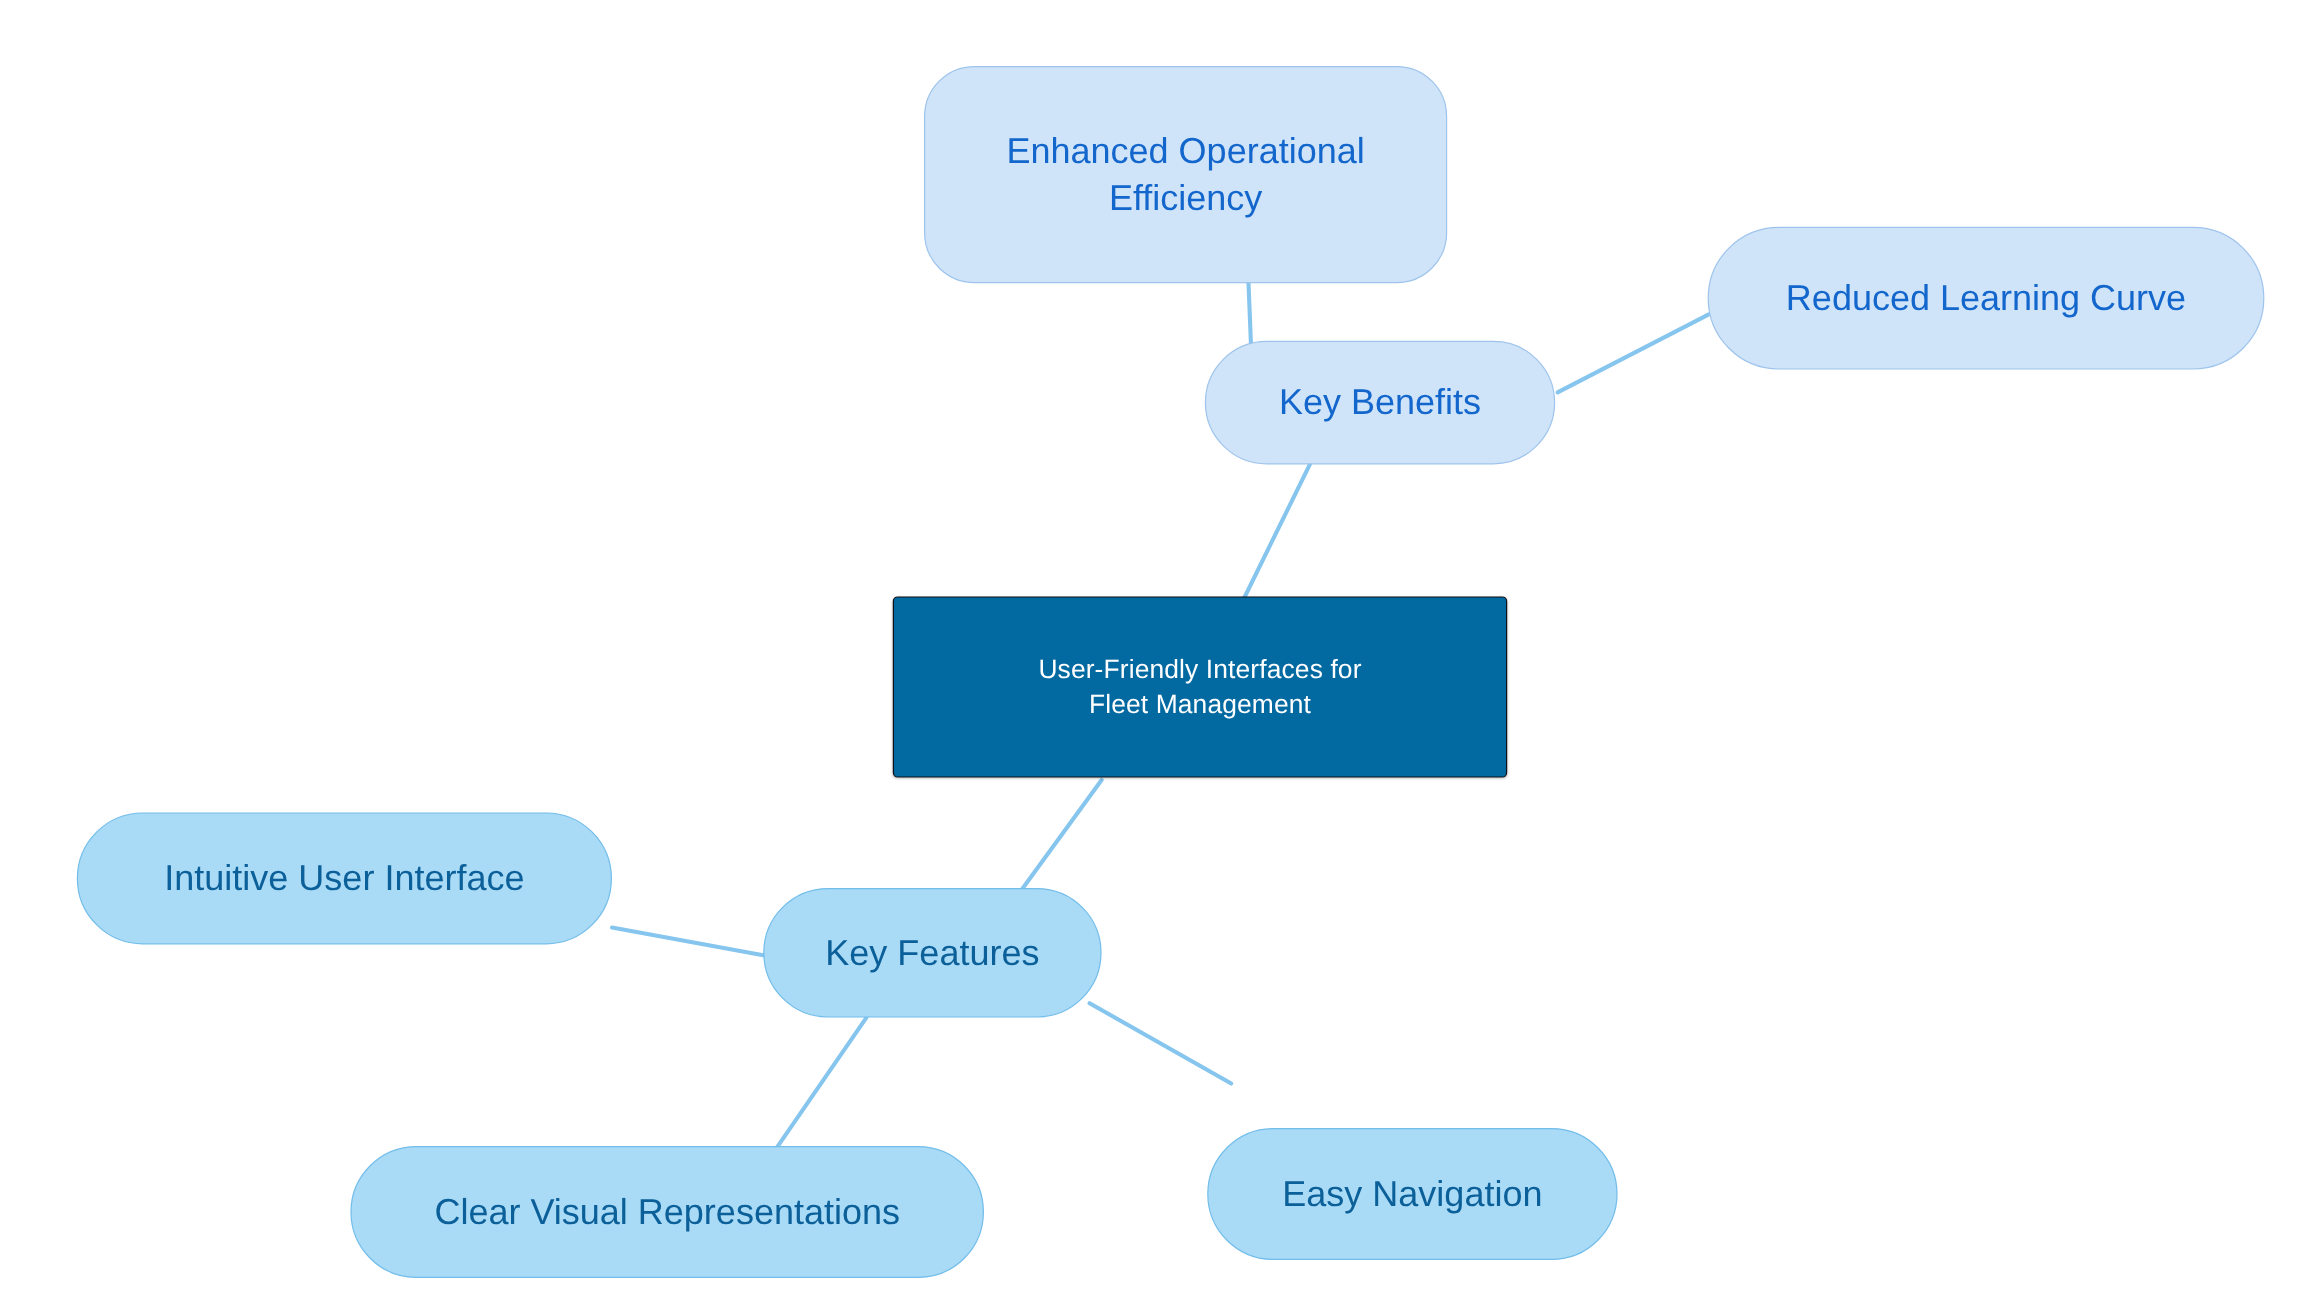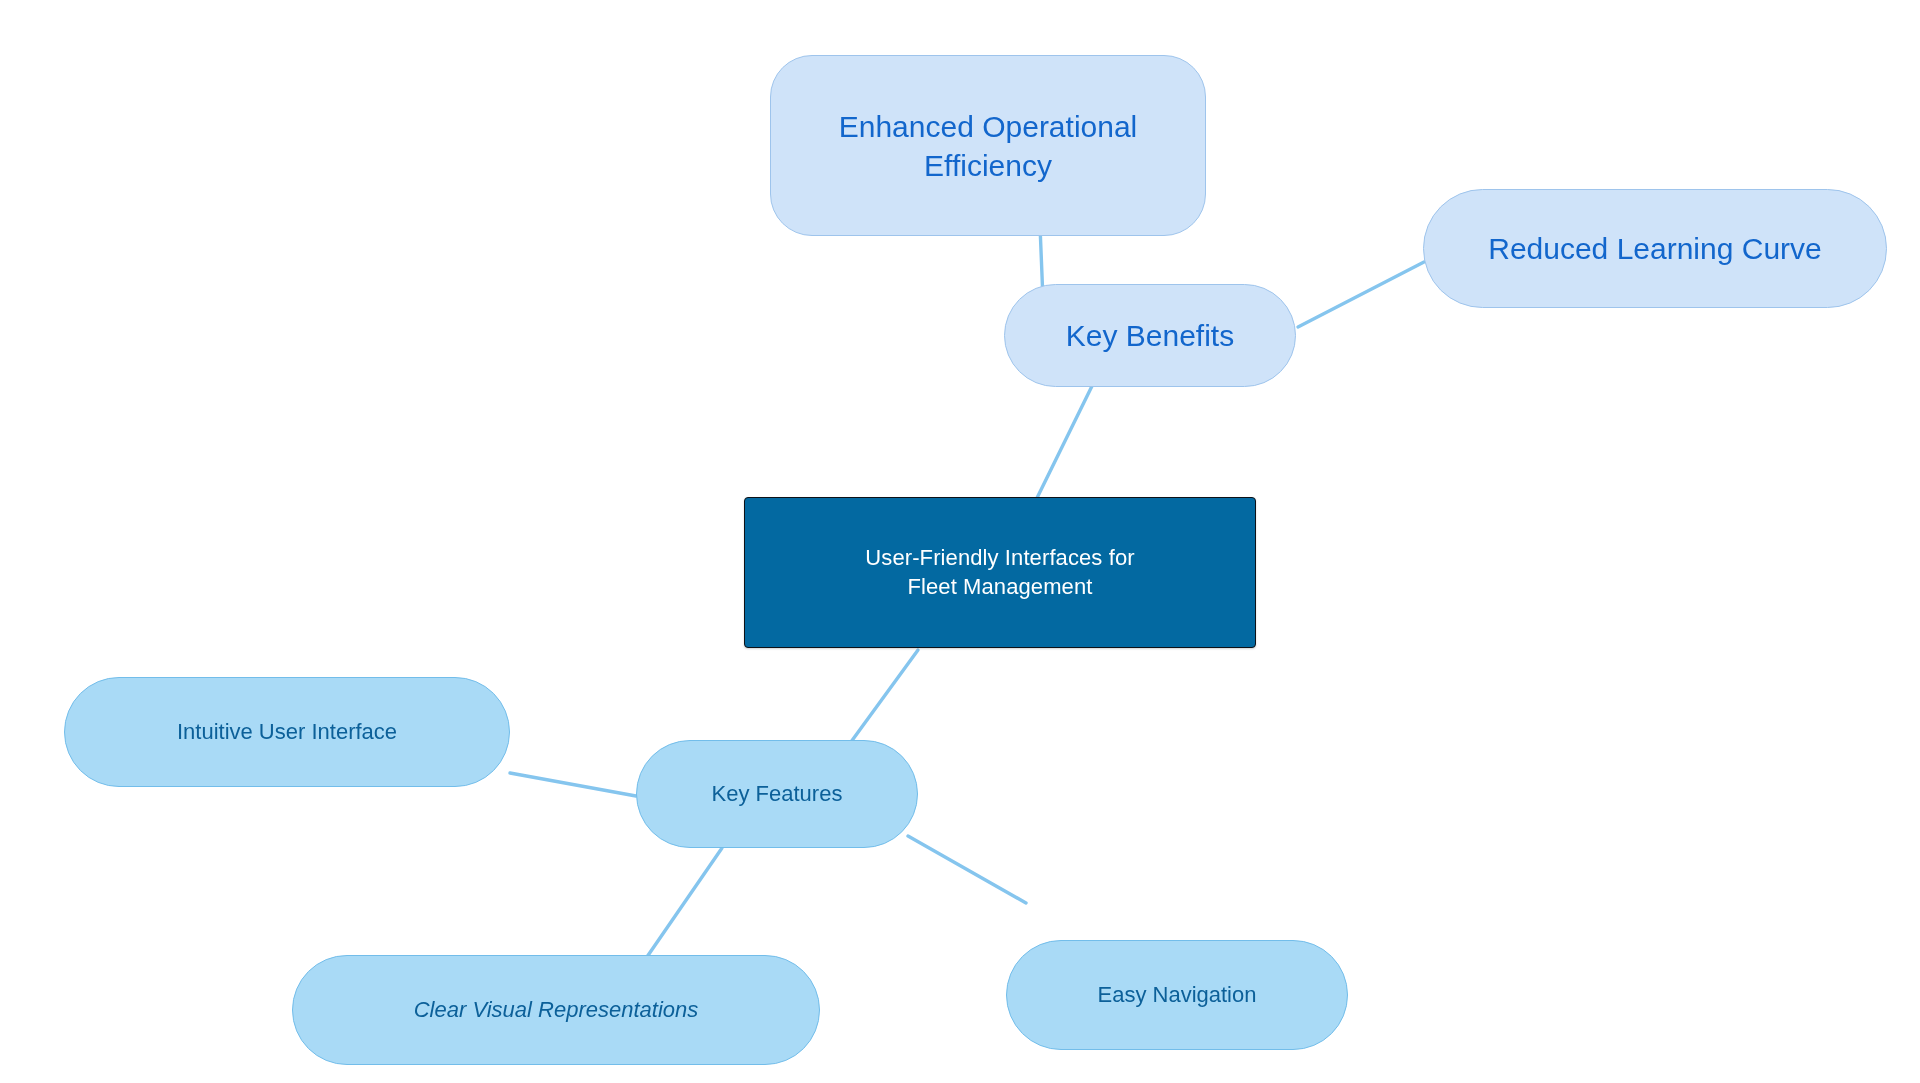--- a/index.html
+++ b/index.html
@@ -48,21 +48,21 @@
     background: #cfe3f9;
     color: #1266cc;
     border: 1.6px solid #9ec4ec;
     font-size: 30px;
   }
   
   .node.feature {
     background: #a9daf6;
     color: #0c6099;
     border: 1.6px solid #72bdea;
-    font-size: 22px;
+    font-size: 30px;
   }
   .pill { border-radius: 999px; }
   .rrect { border-radius: 42px; }
 </style>
 </head>
 <body>
 
 <div id="canvas">
 
   <svg id="edges" viewBox="0 0 1920 1083" xmlns="http://www.w3.org/2000/svg">
@@ -84,17 +84,17 @@
 Efficiency</div>
 
   <div class="node benefit pill" style="left:1004px; top:284px; width:292px; height:103px;">Key Benefits</div>
 
   <div class="node benefit pill" style="left:1423px; top:189px; width:464px; height:119px;">Reduced Learning Curve</div>
 
   <div class="node feature pill" style="left:636px; top:740px; width:282px; height:108px;">Key Features</div>
 
   <div class="node feature pill" style="left:64px; top:677px; width:446px; height:110px;">Intuitive User Interface</div>
 
-  <div class="node feature pill" style="left:292px; top:955px; width:528px; height:110px;font-style:italic;">Clear Visual Representations</div>
+  <div class="node feature pill" style="left:292px; top:955px; width:528px; height:110px;">Clear Visual Representations</div>
 
   <div class="node feature pill" style="left:1006px; top:904px; width:342px; height:110px;margin-top:36px;">Easy Navigation</div>
 
 </div>
 
 </body></html>

